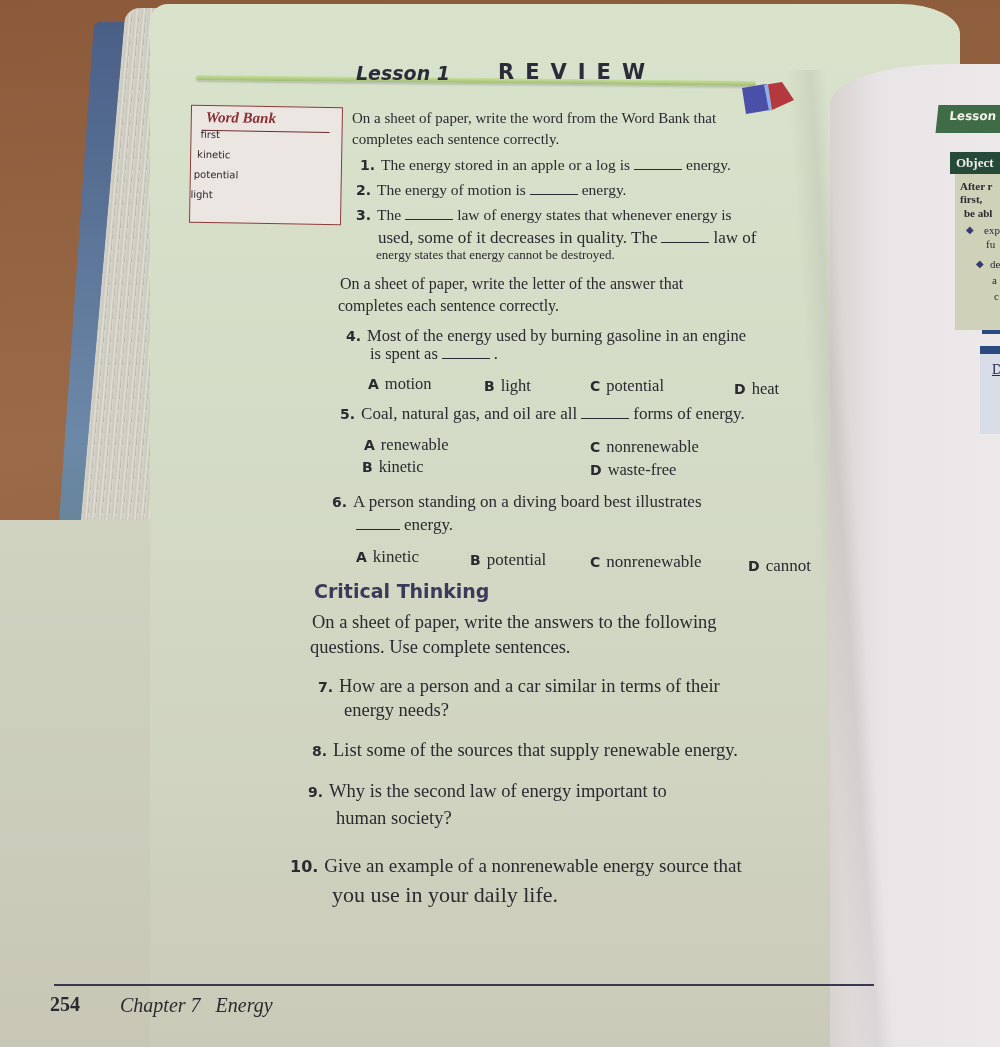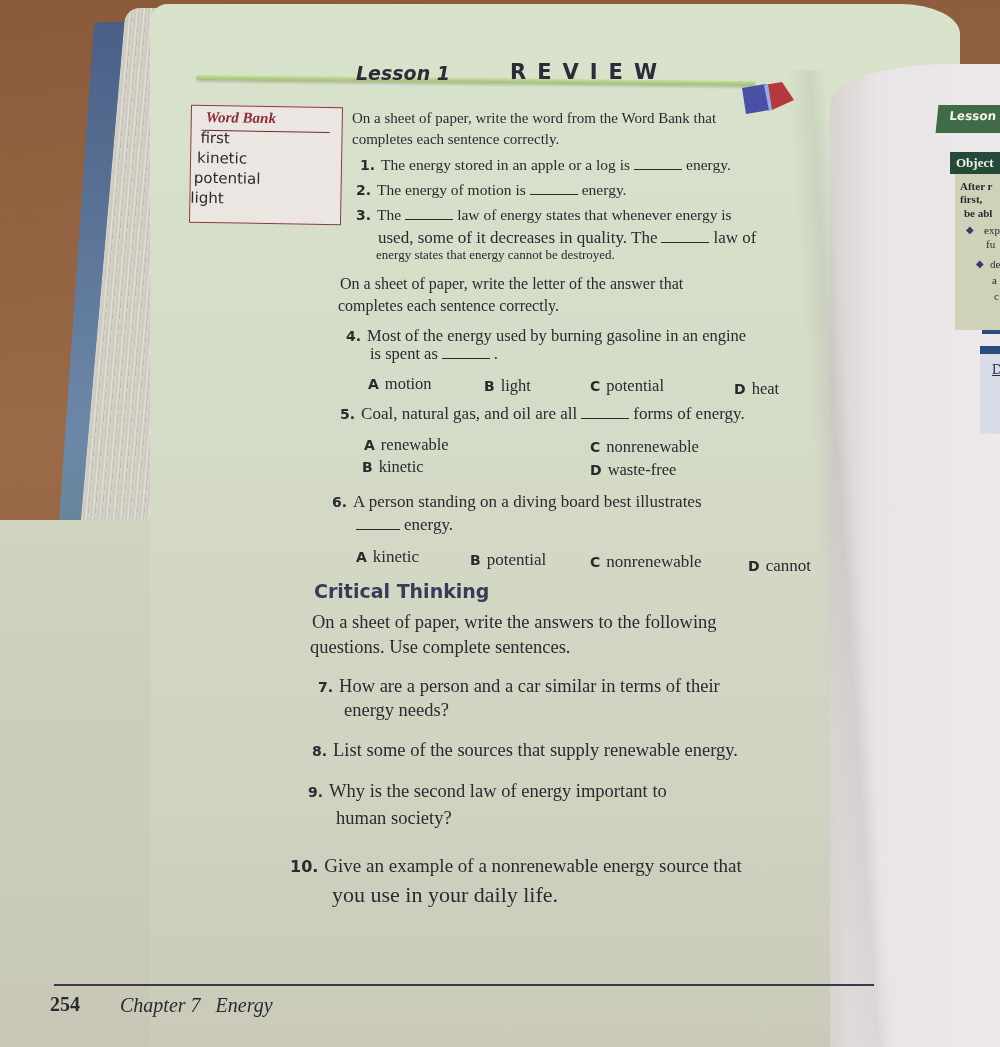--- a/index.html
+++ b/index.html
@@ -45,36 +45,36 @@
     background: linear-gradient(180deg,#c9de9e,#9fbe72);
     border-radius:3px; transform: rotate(0.6deg);
     box-shadow:0 2px 2px rgba(0,0,0,0.15);
   }
   .book-icon { position:absolute; left:736px; top:80px; width:60px; height:36px; }
   .lesson-label {
     position:absolute; left:356px; top:62px; font-family:"DejaVu Sans",sans-serif;
     font-style:italic; font-weight:bold; font-size:19px; color:#2b2c3a;
   }
   .review-label {
-    position:absolute; left:510px; top:60px; font-family:"DejaVu Sans",sans-serif;
+    position:absolute; left:498px; top:60px; font-family:"DejaVu Sans",sans-serif;
     font-weight:bold; font-size:21px; letter-spacing:11px; color:#2b2c3a;
   }
 
   
   .word-bank {
     position:absolute; left:190px; top:106px; width:150px; height:116px;
     background:#ece6e3; border:1.5px solid #8a3b3a; transform: rotate(1deg);
   }
   .wb-title {
     position:absolute; left:14px; top:3px; font-style:italic; font-weight:bold;
     color:#8a2f34; font-size:15px;
   }
   .wb-rule { position:absolute; left:10px; top:24px; width:128px; height:1px; background:#6a2d2d; }
   .wb-word {
-    position:absolute; left:8px; font-family:"DejaVu Sans",sans-serif; font-size:15px; color:#2a2a30;
+    position:absolute; left:8px; font-family:"DejaVu Sans",sans-serif; font-size:10px; color:#2a2a30;
   }
 
   .t { position:absolute; color:#2a2a30; font-size:16px; white-space:nowrap; }
   .num { font-family:"DejaVu Sans",sans-serif; font-weight:bold; font-size:14px; margin-right:6px; }
   .opt-letter { font-family:"DejaVu Sans",sans-serif; font-weight:bold; font-size:14px; margin-right:6px; }
   .blank { display:inline-block; width:48px; border-bottom:1px solid #2a2a30; margin:0 4px; height:12px; }
   .crit-heading {
     position:absolute; left:314px; top:580px; font-family:"DejaVu Sans",sans-serif;
     font-weight:bold; font-size:19px; color:#3a3a5a;
   }

